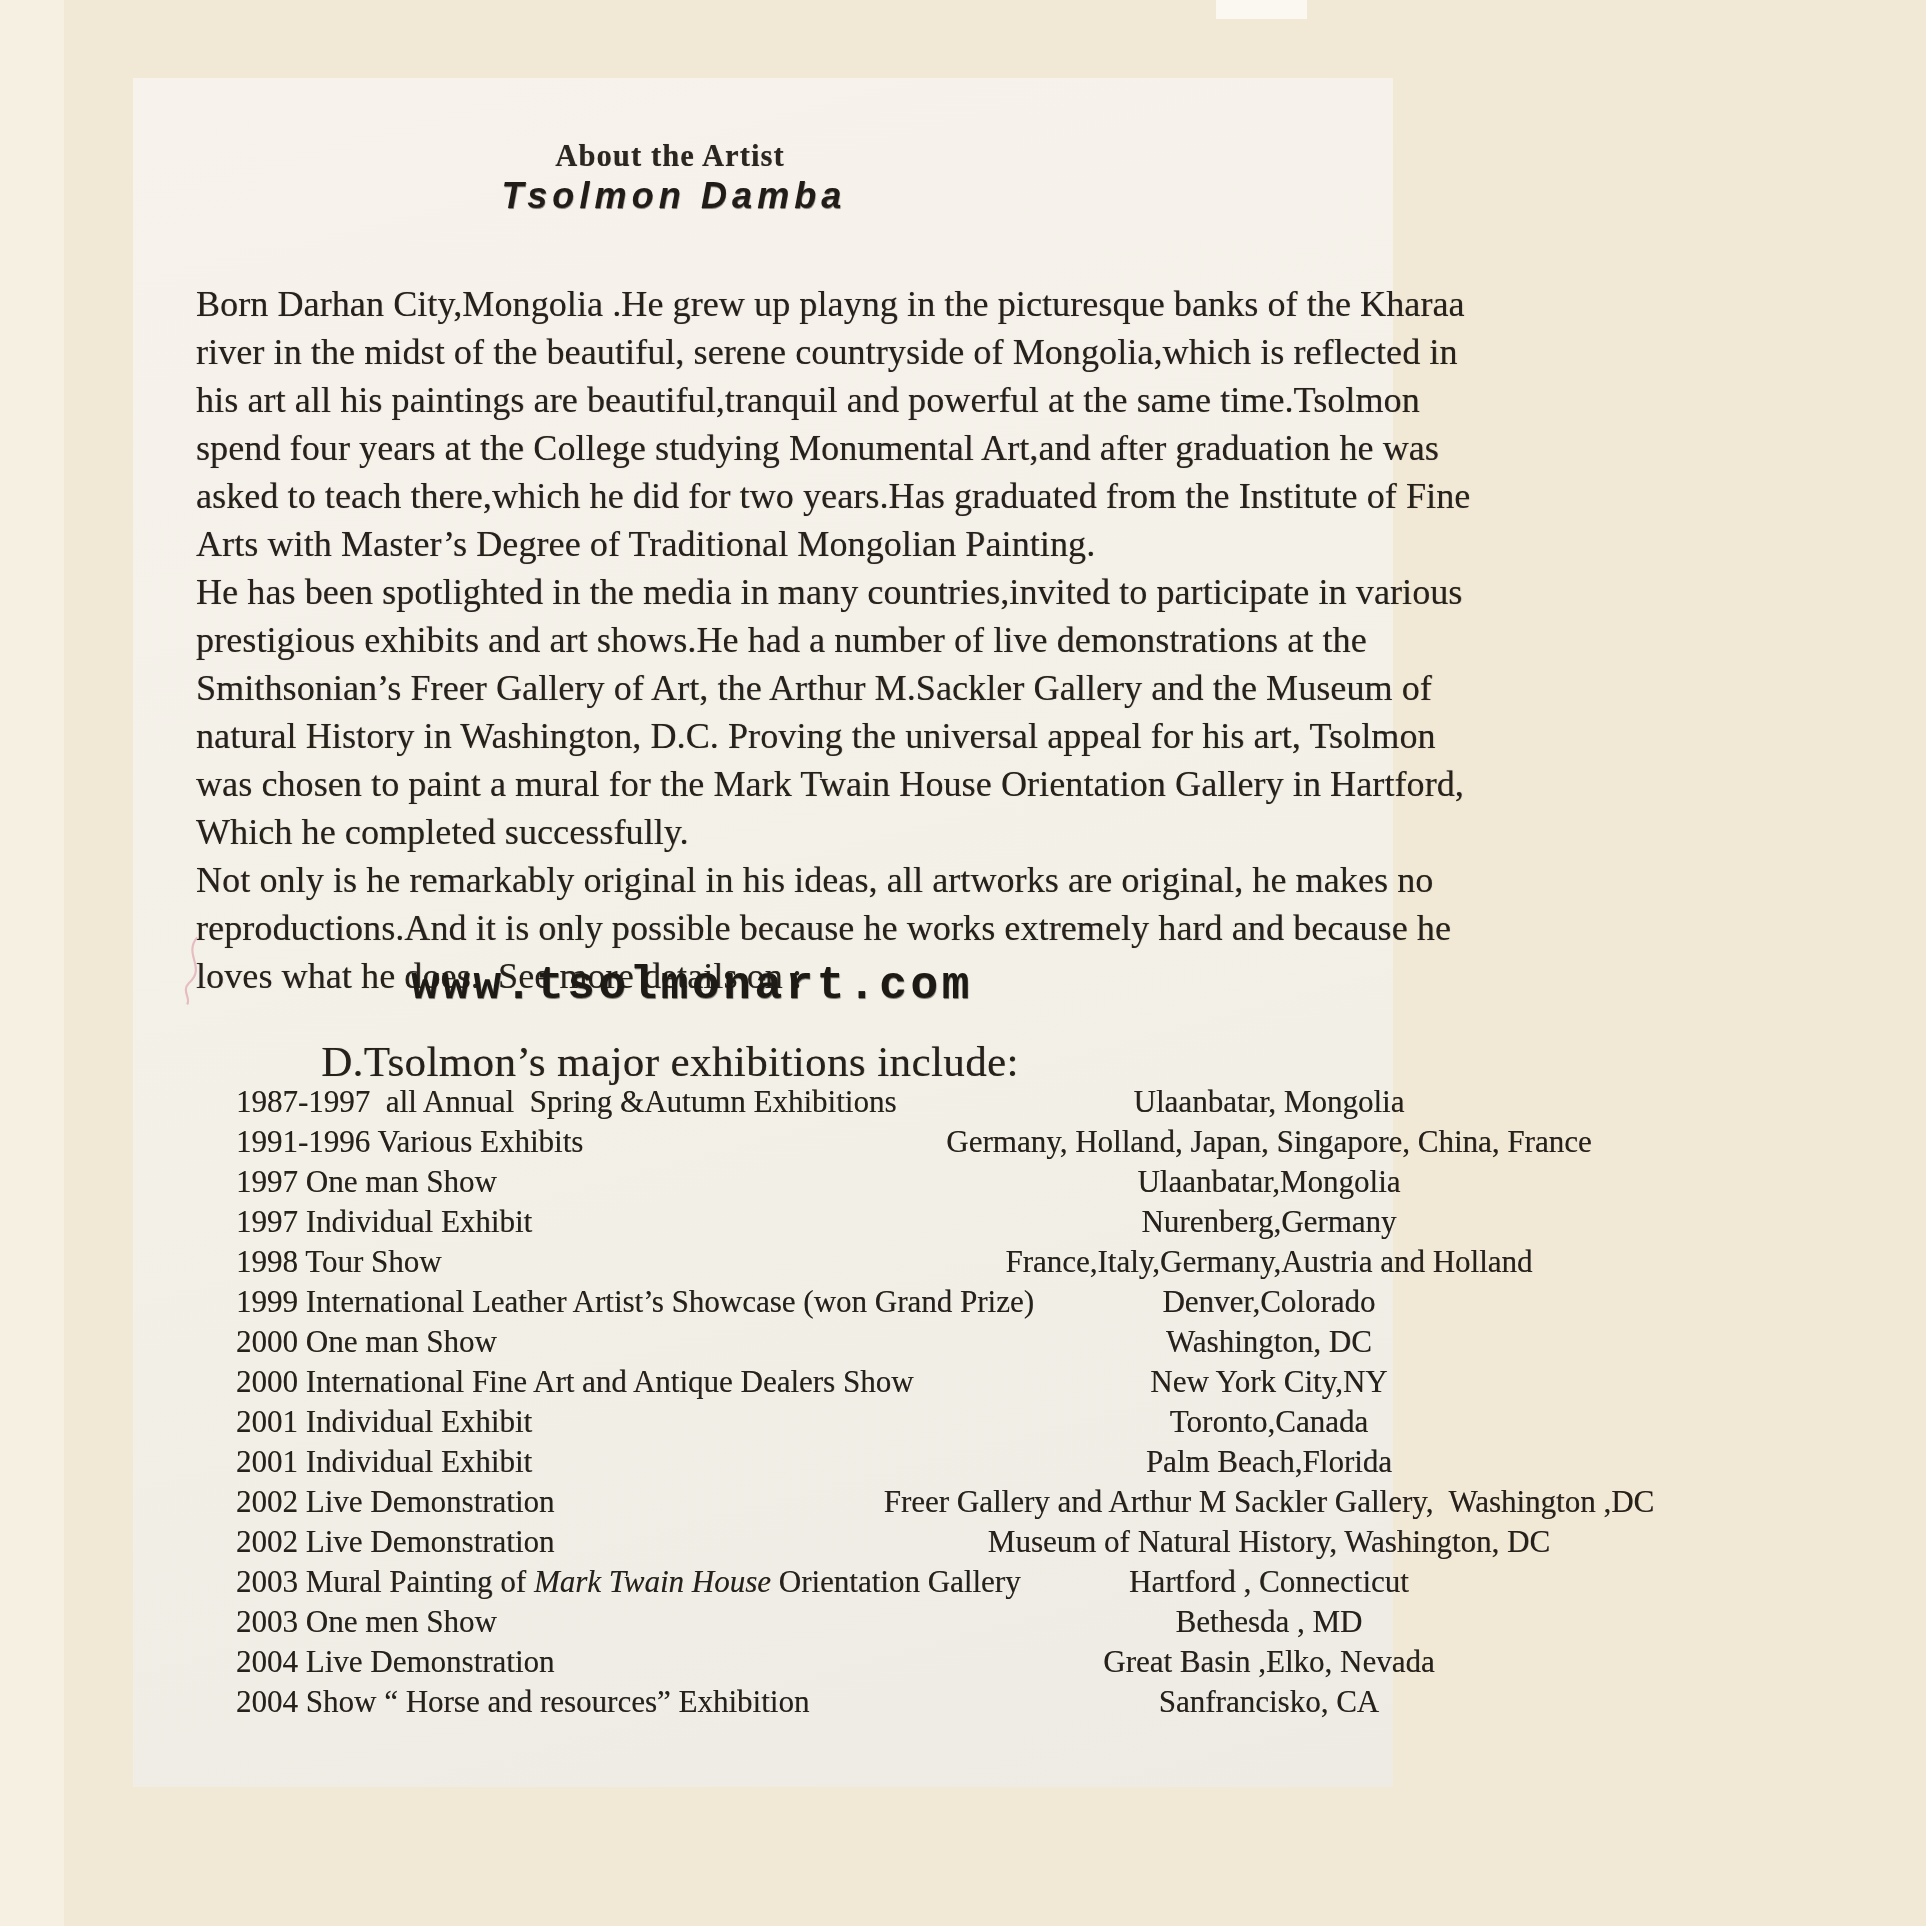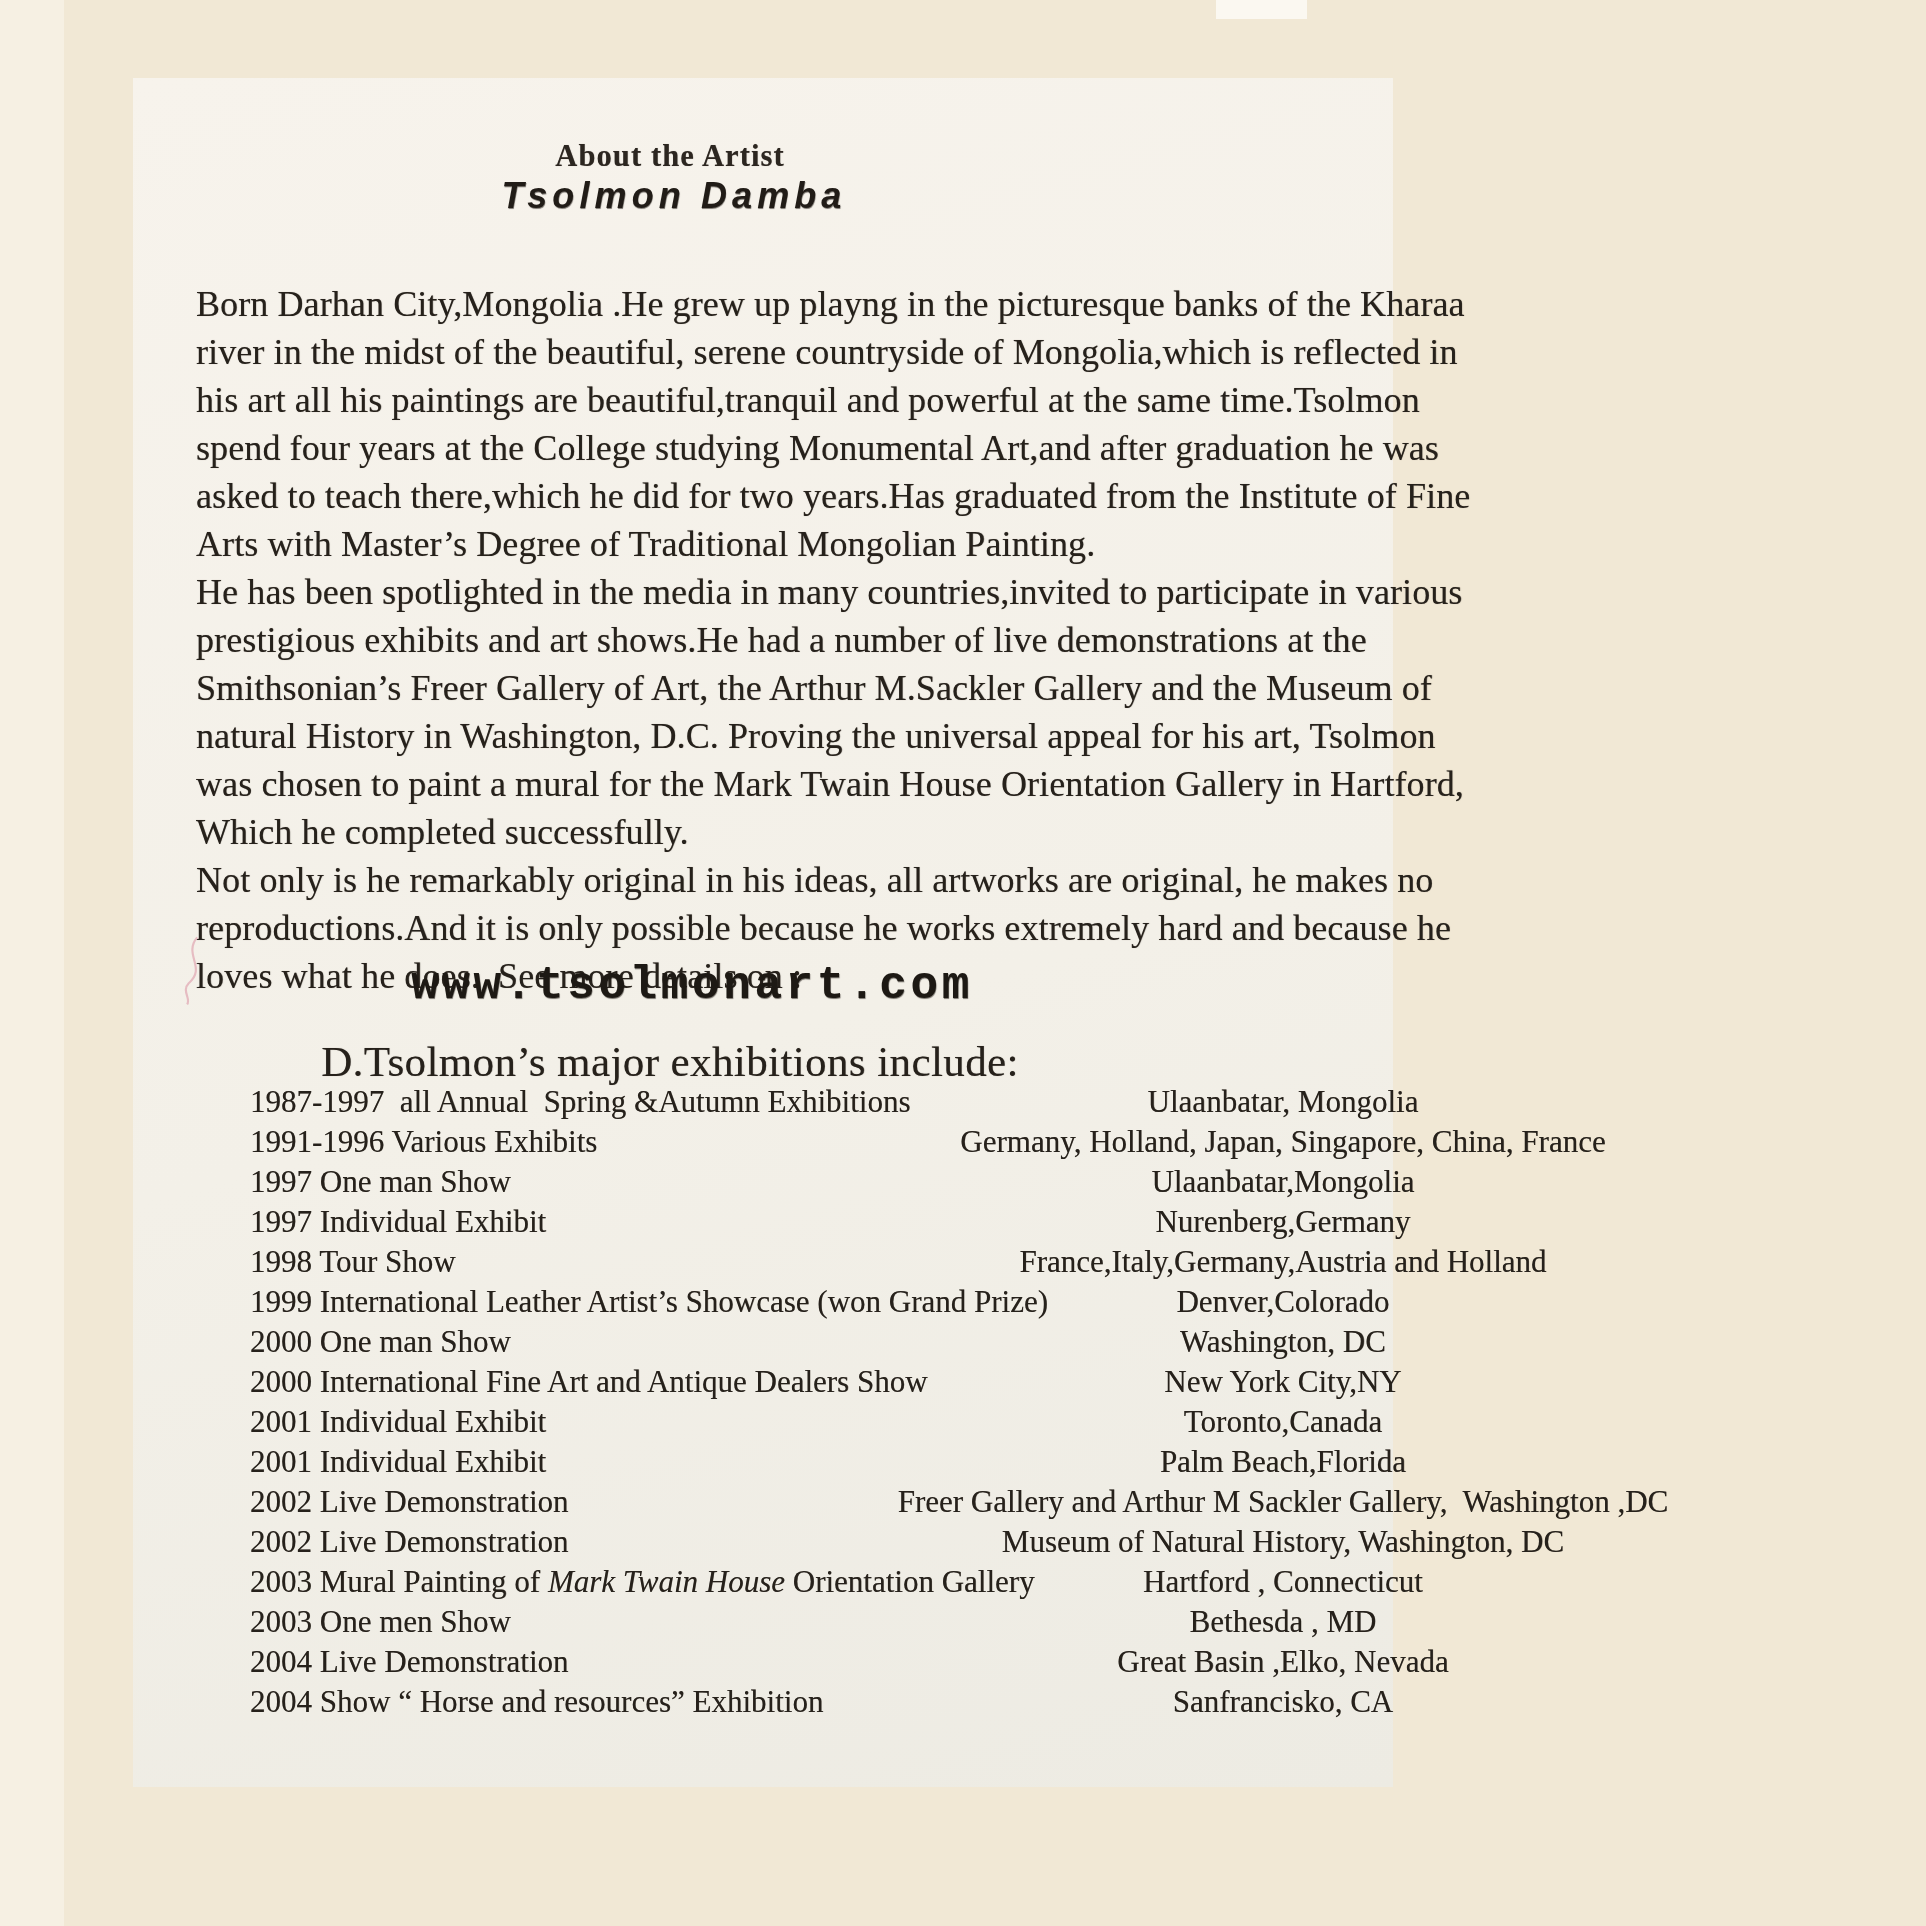--- a/index.html
+++ b/index.html
@@ -74,21 +74,21 @@
   }
 
   .exh-pos { top:959px; }
   .exh-heading {
     position:relative; left:-93px;
     font-size:43px; letter-spacing:0.4px;
     text-shadow:0.3px 0.4px 0.7px rgba(40,32,24,0.5);
   }
 
   .exh-list {
-    position:absolute; left:117px; top:1006px;
+    position:absolute; left:103px; top:1006px;
     width:1387px;
     text-shadow:0.3px 0.4px 0.6px rgba(40,32,24,0.5);
   }
   .exh-row { position:relative; height:40px; }
   .exh-event {
     position:absolute; left:0; top:0;
     white-space:pre; font-size:31px;
   }
   .exh-event .it { font-style:italic; }
   .exh-loc-zone {

